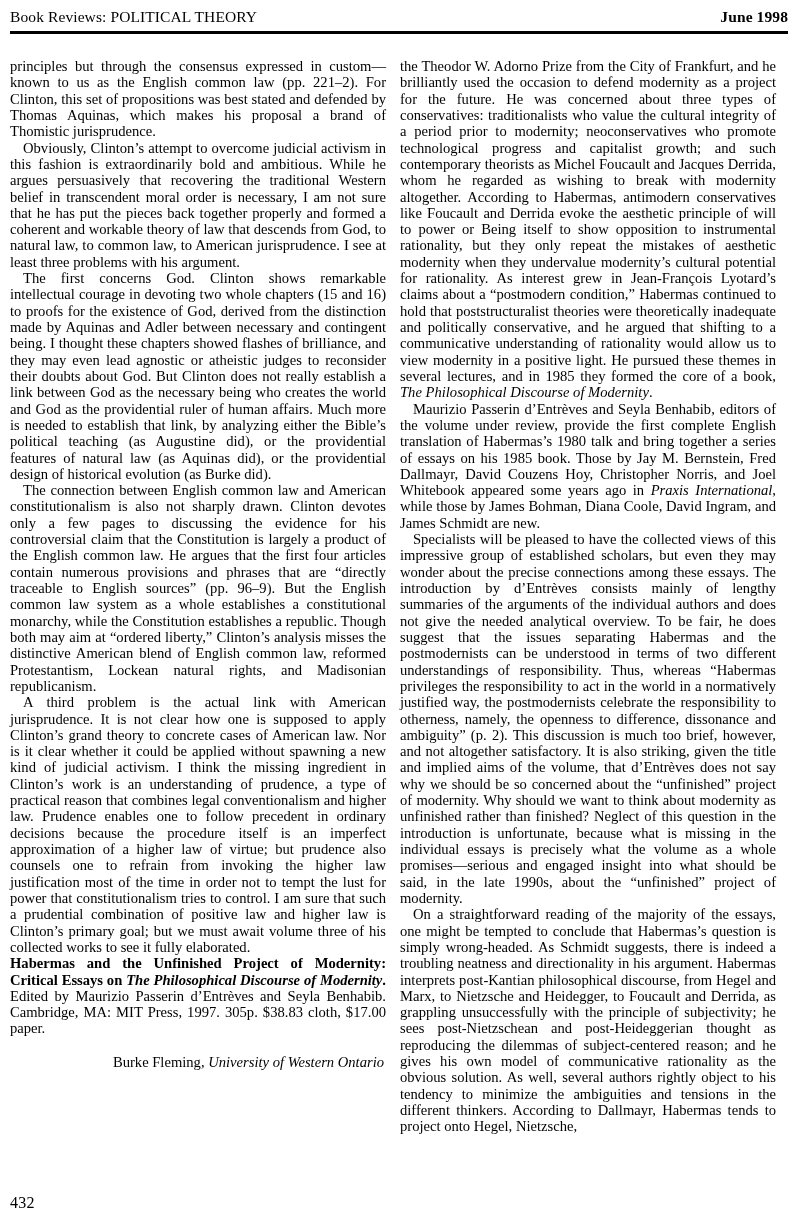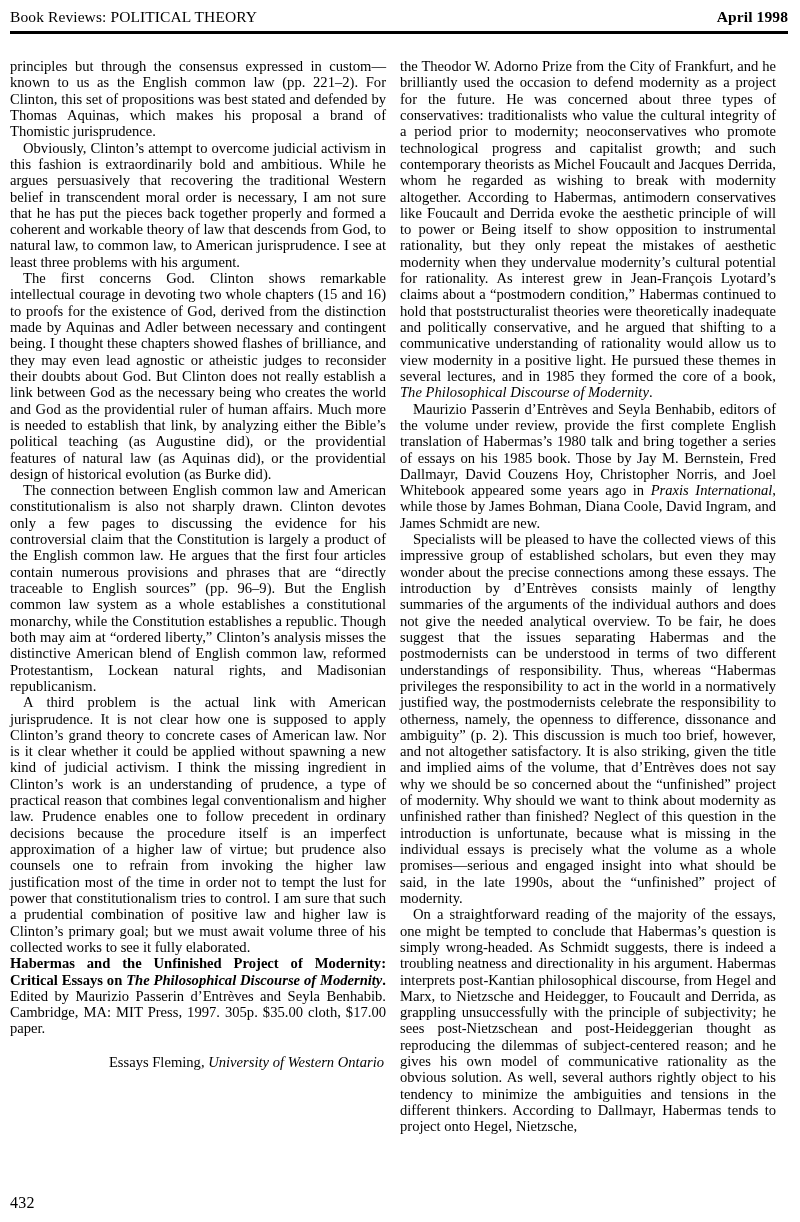--- a/index.html
+++ b/index.html
@@ -121,37 +121,37 @@
 
   em { font-style: italic; }
 </style>
 </head>
 <body>
 
 <div class="page">
 
   <div class="running-head">
     <div class="running-head-left">Book Reviews: POLITICAL THEORY</div>
-    <div class="running-head-right">April 1998</div>
+    <div class="running-head-right">June 1998</div>
   </div>
   <div class="rule"></div>
 
   <div class="columns">
 
     <div class="col">
 
       <p class="body noindent">principles but through the consensus expressed in custom—known to us as the English common law (pp. 221–2). For Clinton, this set of propositions was best stated and defended by Thomas Aquinas, which makes his proposal a brand of Thomistic jurisprudence.</p>
       <p class="body indent">Obviously, Clinton’s attempt to overcome judicial activism in this fashion is extraordinarily bold and ambitious. While he argues persuasively that recovering the traditional Western belief in transcendent moral order is necessary, I am not sure that he has put the pieces back together properly and formed a coherent and workable theory of law that descends from God, to natural law, to common law, to American jurisprudence. I see at least three problems with his argument.</p>
       <p class="body indent">The first concerns God. Clinton shows remarkable intellectual courage in devoting two whole chapters (15 and 16) to proofs for the existence of God, derived from the distinction made by Aquinas and Adler between necessary and contingent being. I thought these chapters showed flashes of brilliance, and they may even lead agnostic or atheistic judges to reconsider their doubts about God. But Clinton does not really establish a link between God as the necessary being who creates the world and God as the providential ruler of human affairs. Much more is needed to establish that link, by analyzing either the Bible’s political teaching (as Augustine did), or the providential features of natural law (as Aquinas did), or the providential design of historical evolution (as Burke did).</p>
       <p class="body indent">The connection between English common law and American constitutionalism is also not sharply drawn. Clinton devotes only a few pages to discussing the evidence for his controversial claim that the Constitution is largely a product of the English common law. He argues that the first four articles contain numerous provisions and phrases that are “directly traceable to English sources” (pp. 96–9). But the English common law system as a whole establishes a constitutional monarchy, while the Constitution establishes a republic. Though both may aim at “ordered liberty,” Clinton’s analysis misses the distinctive American blend of English common law, reformed Protestantism, Lockean natural rights, and Madisonian republicanism.</p>
       <p class="body indent">A third problem is the actual link with American jurisprudence. It is not clear how one is supposed to apply Clinton’s grand theory to concrete cases of American law. Nor is it clear whether it could be applied without spawning a new kind of judicial activism. I think the missing ingredient in Clinton’s work is an understanding of prudence, a type of practical reason that combines legal conventionalism and higher law. Prudence enables one to follow precedent in ordinary decisions because the procedure itself is an imperfect approximation of a higher law of virtue; but prudence also counsels one to refrain from invoking the higher law justification most of the time in order not to tempt the lust for power that constitutionalism tries to control. I am sure that such a prudential combination of positive law and higher law is Clinton’s primary goal; but we must await volume three of his collected works to see it fully elaborated.</p>
 
-      <p class="body review-head"><span class="title">Habermas and the Unfinished Project of Modernity: Critical Essays on </span><em class="title">The Philosophical Discourse of Modernity</em><span class="title">.</span><span class="review-head-rest"> Edited by Maurizio Passerin d’Entrèves and Seyla Benhabib. Cambridge, MA: MIT Press, 1997. 305p. $35.00 cloth, $17.00 paper.</span></p>
+      <p class="body review-head"><span class="title">Habermas and the Unfinished Project of Modernity: Critical Essays on </span><em class="title">The Philosophical Discourse of Modernity</em><span class="title">.</span><span class="review-head-rest"> Edited by Maurizio Passerin d’Entrèves and Seyla Benhabib. Cambridge, MA: MIT Press, 1997. 305p. $38.83 cloth, $17.00 paper.</span></p>
 
-      <p class="reviewer"><span>Essays Fleming, </span><em>University of Western Ontario</em></p>
+      <p class="reviewer"><span>Burke Fleming, </span><em>University of Western Ontario</em></p>
 
 
     </div>
 
     <div class="col">
 
       <p class="body noindent"><span>the Theodor W. Adorno Prize from the City of Frankfurt, and he brilliantly used the occasion to defend modernity as a project for the future. He was concerned about three types of conservatives: traditionalists who value the cultural integrity of a period prior to modernity; neoconservatives who promote technological progress and capitalist growth; and such contemporary theorists as Michel Foucault and Jacques Derrida, whom he regarded as wishing to break with modernity altogether. According to Habermas, antimodern conservatives like Foucault and Derrida evoke the aesthetic principle of will to power or Being itself to show opposition to instrumental rationality, but they only repeat the mistakes of aesthetic modernity when they undervalue modernity’s cultural potential for rationality. As interest grew in Jean-François Lyotard’s claims about a “postmodern condition,” Habermas continued to hold that poststructuralist theories were theoretically inadequate and politically conservative, and he argued that shifting to a communicative understanding of rationality would allow us to view modernity in a positive light. He pursued these themes in several lectures, and in 1985 they formed the core of a book, </span><em>The Philosophical Discourse of Modernity</em><span>.</span></p>
 
       <p class="body indent"><span>Maurizio Passerin d’Entrèves and Seyla Benhabib, editors of the volume under review, provide the first complete English translation of Habermas’s 1980 talk and bring together a series of essays on his 1985 book. Those by Jay M. Bernstein, Fred Dallmayr, David Couzens Hoy, Christopher Norris, and Joel Whitebook appeared some years ago in </span><em>Praxis International</em><span>, while those by James Bohman, Diana Coole, David Ingram, and James Schmidt are new.</span></p>
 

